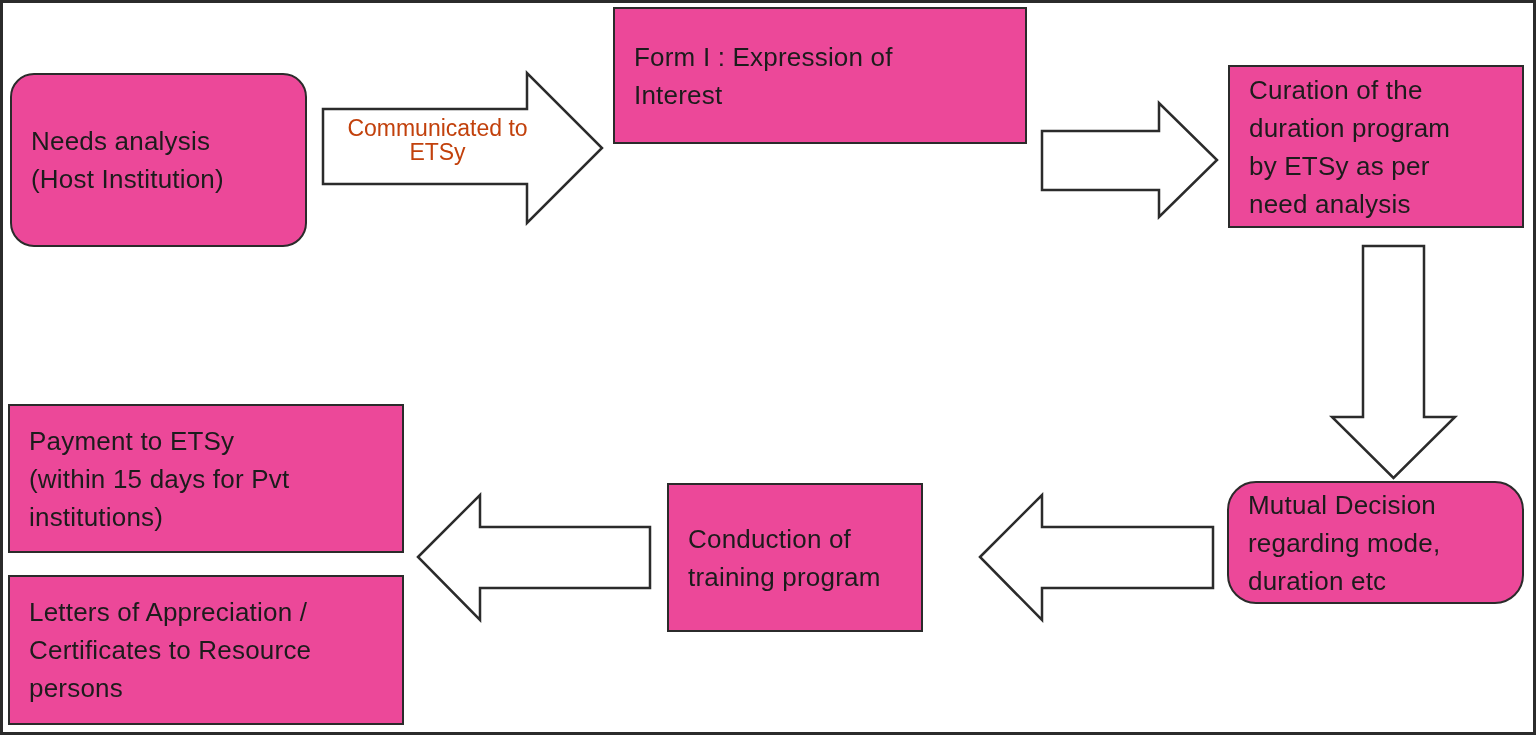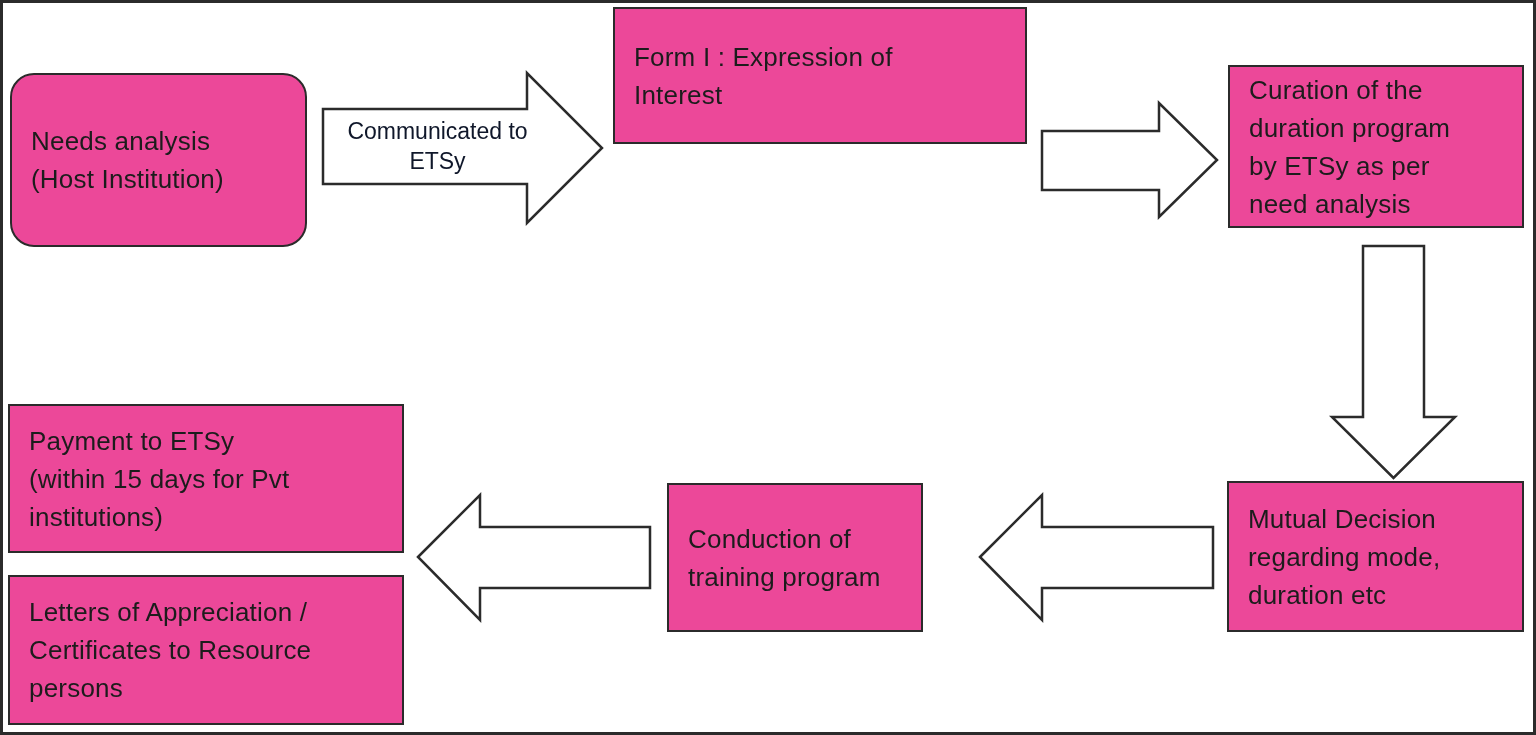--- a/index.html
+++ b/index.html
@@ -42,23 +42,23 @@
     overflow: visible;
   }
   .arrow polygon {
     fill: #ffffff;
     stroke: #2b2b2b;
     stroke-width: 2.5;
     stroke-linejoin: miter;
   }
   .arrow-label {
     position: absolute;
-    color: #0f172a;
+    color: #c2410c;
     font-size: 23px;
-    line-height: 30px;
+    line-height: 24px;
     text-align: center;
     white-space: pre-line;
   }
 </style>
 </head>
 <body>
 
 <div class="canvas">
 
   <div class="frame"></div>
@@ -82,21 +82,21 @@
 
   <div class="node" style="left:1228px; top:65px; width:296px; height:163px;">Curation of the
 duration program
 by ETSy as per
 need analysis</div>
 
   <svg class="arrow" style="left:1332px; top:246px;" width="123" height="232" viewBox="0 0 123 232">
     <polygon points="31,0 92,0 92,171 123,171 61.5,232 0,171 31,171"></polygon>
   </svg>
 
-  <div class="node" style="left:1227px; top:481px; width:297px; height:151px;">Mutual Decision
+  <div class="node" style="left:1227px; top:481px; width:297px; height:123px;border-radius:29px;">Mutual Decision
 regarding mode,
 duration etc</div>
 
   <svg class="arrow" style="left:980px; top:495px;" width="233" height="125" viewBox="0 0 233 125">
     <polygon points="0,62 62,0 62,32 233,32 233,93 62,93 62,125"></polygon>
   </svg>
 
   <div class="node" style="left:667px; top:483px; width:256px; height:149px;">Conduction of
 training program</div>
 

